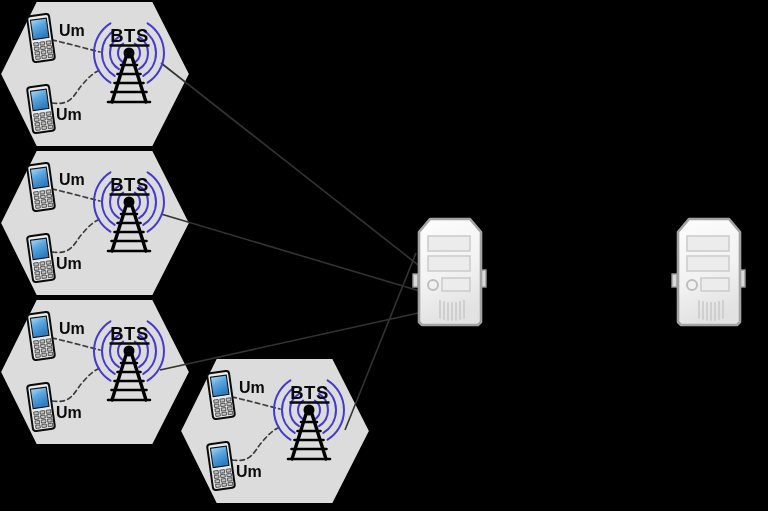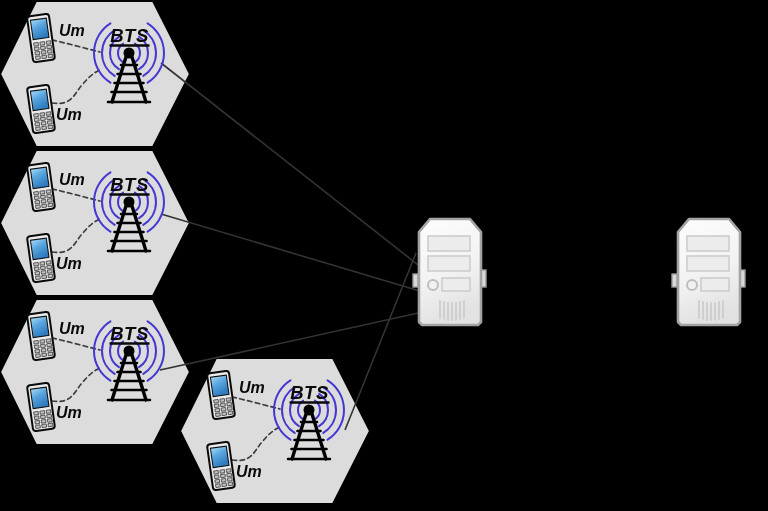--- a/index.html
+++ b/index.html
@@ -4,21 +4,21 @@
 <style>
   html, body {
     margin: 0;
     padding: 0;
     width: 768px;
     height: 511px;
     background: var(--background, #000000);
     overflow: hidden;
     font-family: "Liberation Sans", sans-serif;
   }
-  #stage { width: 768px; height: 511px; position: relative; font-style: italic; }
+  #stage { width: 768px; height: 511px; position: relative; }
   svg { display: block; }
 
   .hex   { fill: var(--cell-fill, #dcdcdc); stroke: var(--cell-border, #000000); stroke-width: 2; }
   .link  { stroke: var(--link-line, #333333); stroke-width: 1.6; fill: none; }
   .dash  { fill: none; stroke: var(--dashed-link, #3d3d3d); stroke-width: 1.7;
            stroke-dasharray: 4.5 3.5; stroke-linecap: round; }
   .wave  { fill: none; stroke: var(--radio-wave, #4338d2); stroke-width: 2; stroke-linecap: round; }
   .tower-rail { stroke: #000000; stroke-width: 3.4; fill: none; stroke-linecap: round; }
   .tower-rung { stroke: #000000; stroke-width: 2.6; fill: none; stroke-linecap: round; }
   .bts-underline { stroke: #0a0a0a; stroke-width: 2.4; }

